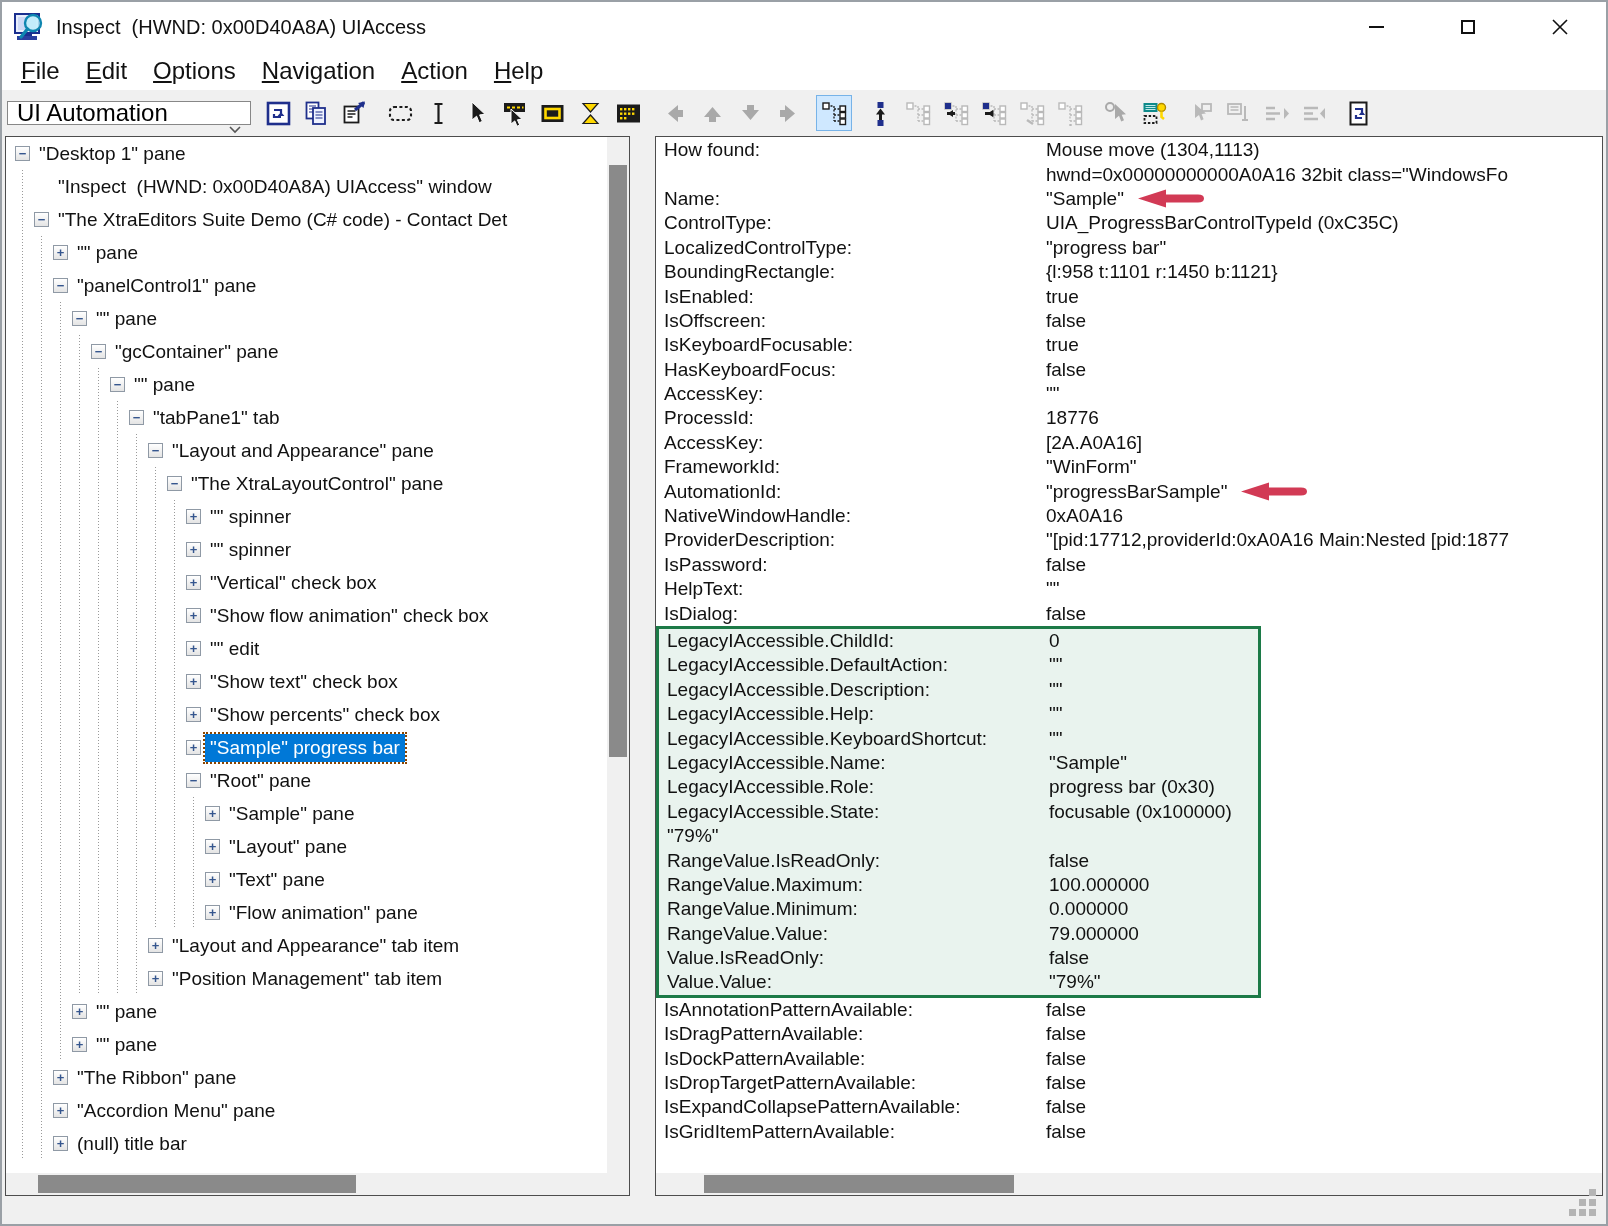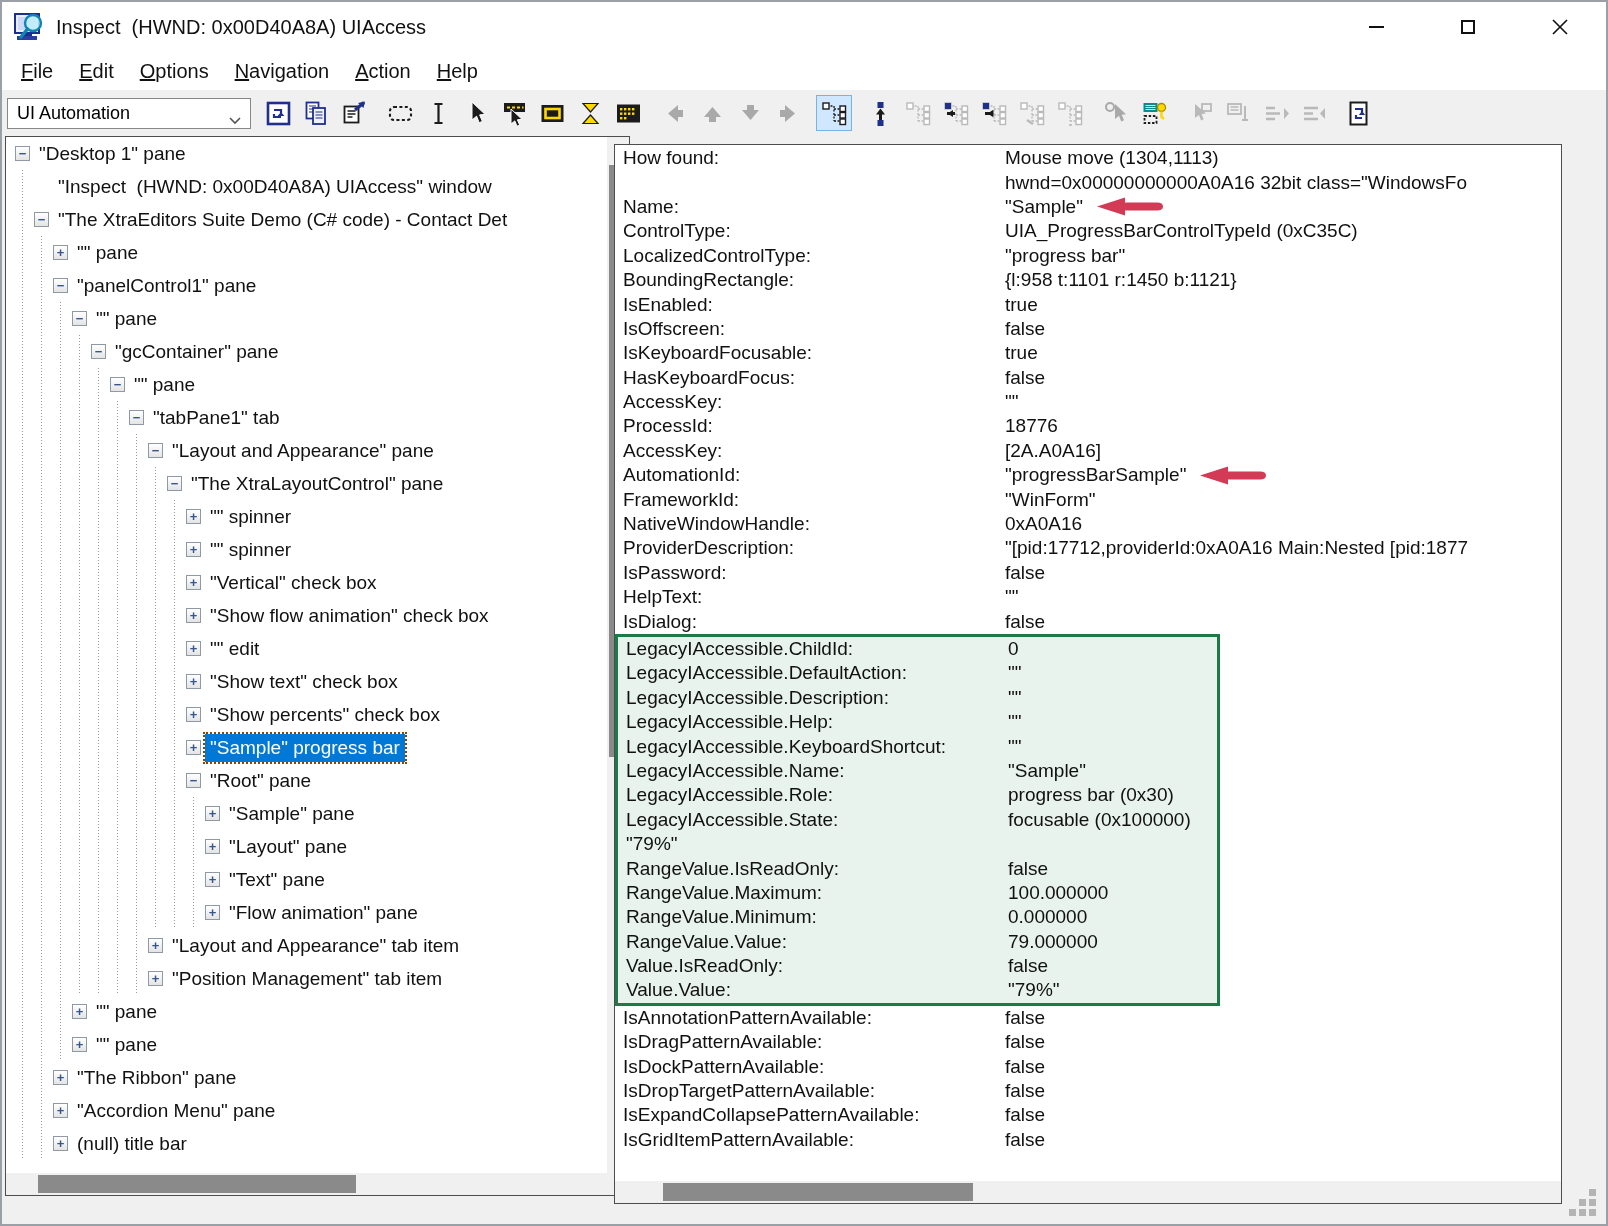--- a/index.html
+++ b/index.html
@@ -17,36 +17,36 @@
   .app-icon{width:34px;height:34px;margin-left:10px;flex:none;}
   .title-text{font-size:20px;color:#111;margin-left:10px;white-space:pre;}
   .winbtns{position:absolute;right:0;top:0;height:50px;display:flex;}
   .winbtn{width:92px;height:50px;display:flex;align-items:center;justify-content:center;background:#fff;border:none;padding:0;}
   .g-min{width:15px;border-top:2px solid #111;display:block;}
   .g-max{width:14px;height:14px;border:2px solid #111;display:block;}
   .g-close{width:16px;height:16px;display:block;}
 
   
   .menubar{position:absolute;left:0;top:50px;right:0;height:38px;background:#fff;display:flex;align-items:center;padding-left:6px;}
-  .menu-item{display:inline-block;font-size:20px;color:#111;padding:3px 13px;background:transparent;border:none;}
+  .menu-item{display:inline-block;font-size:24px;color:#111;padding:3px 13px;background:transparent;border:none;}
   .menu-item::first-letter{text-decoration:underline;}
 
   
   .toolbar{position:absolute;left:0;top:88px;right:0;height:46px;background:var(--track);display:flex;align-items:center;padding-left:5px;}
-  .combo{width:244px;height:31px;background:#fff;border:1px solid #878787;display:flex;align-items:center;font-size:18px;padding-left:9px;position:relative;flex:none;}
+  .combo{width:244px;height:24px;background:#fff;border:1px solid #878787;display:flex;align-items:center;font-size:24px;padding-left:9px;position:relative;flex:none;}
   .combo .chev{position:absolute;right:9px;top:10px;width:12px;height:8px;}
   .tb-group{display:flex;align-items:center;margin-left:8px;}
   .tb-btn{width:36px;height:36px;display:flex;align-items:center;justify-content:center;background:transparent;border:1px solid transparent;padding:0;margin:0 1px;}
   .tb-btn.active{background:var(--active-bg);border-color:var(--active-bd);}
   .tb-btn svg{width:27px;height:27px;}
 
   
   .panel{position:absolute;top:134px;background:#fff;border:1px solid #4d4d4d;height:1060px;}
   .left-panel{left:3px;width:625px;}
-  .right-panel{left:612px;width:948px;margin-top:8px;}
+  .right-panel{left:653px;width:948px;}
 
   .tree-area{position:absolute;left:0;top:0;right:22px;bottom:22px;overflow:hidden;}
   .vsb{position:absolute;right:0;top:0;bottom:22px;width:22px;background:var(--track);}
   .vsb .thumb{position:absolute;left:2px;right:2px;background:var(--thumb);}
   .hsb{position:absolute;left:0;right:22px;bottom:0;height:22px;background:var(--track);}
   .hsb .thumb{position:absolute;top:2px;bottom:2px;background:var(--thumb);}
   .sb-corner{position:absolute;right:0;bottom:0;width:22px;height:22px;background:var(--track);}
 
   
   .tree-row{height:33px;display:flex;align-items:center;padding-left:8px;white-space:pre;font-size:19px;color:#111;}
@@ -460,24 +460,24 @@
           <div class="prow"><span class="plabel">ControlType:</span><span class="pvalue">UIA_ProgressBarControlTypeId (0xC35C)</span></div>
           <div class="prow"><span class="plabel">LocalizedControlType:</span><span class="pvalue">"progress bar"</span></div>
           <div class="prow"><span class="plabel">BoundingRectangle:</span><span class="pvalue">{l:958 t:1101 r:1450 b:1121}</span></div>
           <div class="prow"><span class="plabel">IsEnabled:</span><span class="pvalue">true</span></div>
           <div class="prow"><span class="plabel">IsOffscreen:</span><span class="pvalue">false</span></div>
           <div class="prow"><span class="plabel">IsKeyboardFocusable:</span><span class="pvalue">true</span></div>
           <div class="prow"><span class="plabel">HasKeyboardFocus:</span><span class="pvalue">false</span></div>
           <div class="prow"><span class="plabel">AccessKey:</span><span class="pvalue">""</span></div>
           <div class="prow"><span class="plabel">ProcessId:</span><span class="pvalue">18776</span></div>
           <div class="prow"><span class="plabel">AccessKey:</span><span class="pvalue">[2A.A0A16]</span></div>
+          <div class="prow"><span class="plabel">FrameworkId:</span><span class="pvalue">"WinForm"</span></div>
           <div class="prow"><span class="plabel">AutomationId:</span><span class="pvalue">"progressBarSample"</span><span class="arrow"><svg viewBox="0 0 72 21" style="width:72px;height:21px;display:block;">
                 <path d="M2 10.5 L30 1.5 L30 6.5 L62 6.5 Q68 6.5 68 10.5 Q68 14.5 62 14.5 L30 14.5 L30 19.5 Z" fill="var(--arrow-red)"></path>
               </svg></span></div>
-          <div class="prow"><span class="plabel">FrameworkId:</span><span class="pvalue">"WinForm"</span></div>
           <div class="prow"><span class="plabel">NativeWindowHandle:</span><span class="pvalue">0xA0A16</span></div>
           <div class="prow"><span class="plabel">ProviderDescription:</span><span class="pvalue">"[pid:17712,providerId:0xA0A16 Main:Nested [pid:1877</span></div>
           <div class="prow"><span class="plabel">IsPassword:</span><span class="pvalue">false</span></div>
           <div class="prow"><span class="plabel">HelpText:</span><span class="pvalue">""</span></div>
           <div class="prow"><span class="plabel">IsDialog:</span><span class="pvalue">false</span></div>
         </div>
       <div class="hl-box" id="props-highlight">
           <div class="prow"><span class="plabel">LegacyIAccessible.ChildId:</span><span class="pvalue">0</span></div>
           <div class="prow"><span class="plabel">LegacyIAccessible.DefaultAction:</span><span class="pvalue">""</span></div>
           <div class="prow"><span class="plabel">LegacyIAccessible.Description:</span><span class="pvalue">""</span></div>

